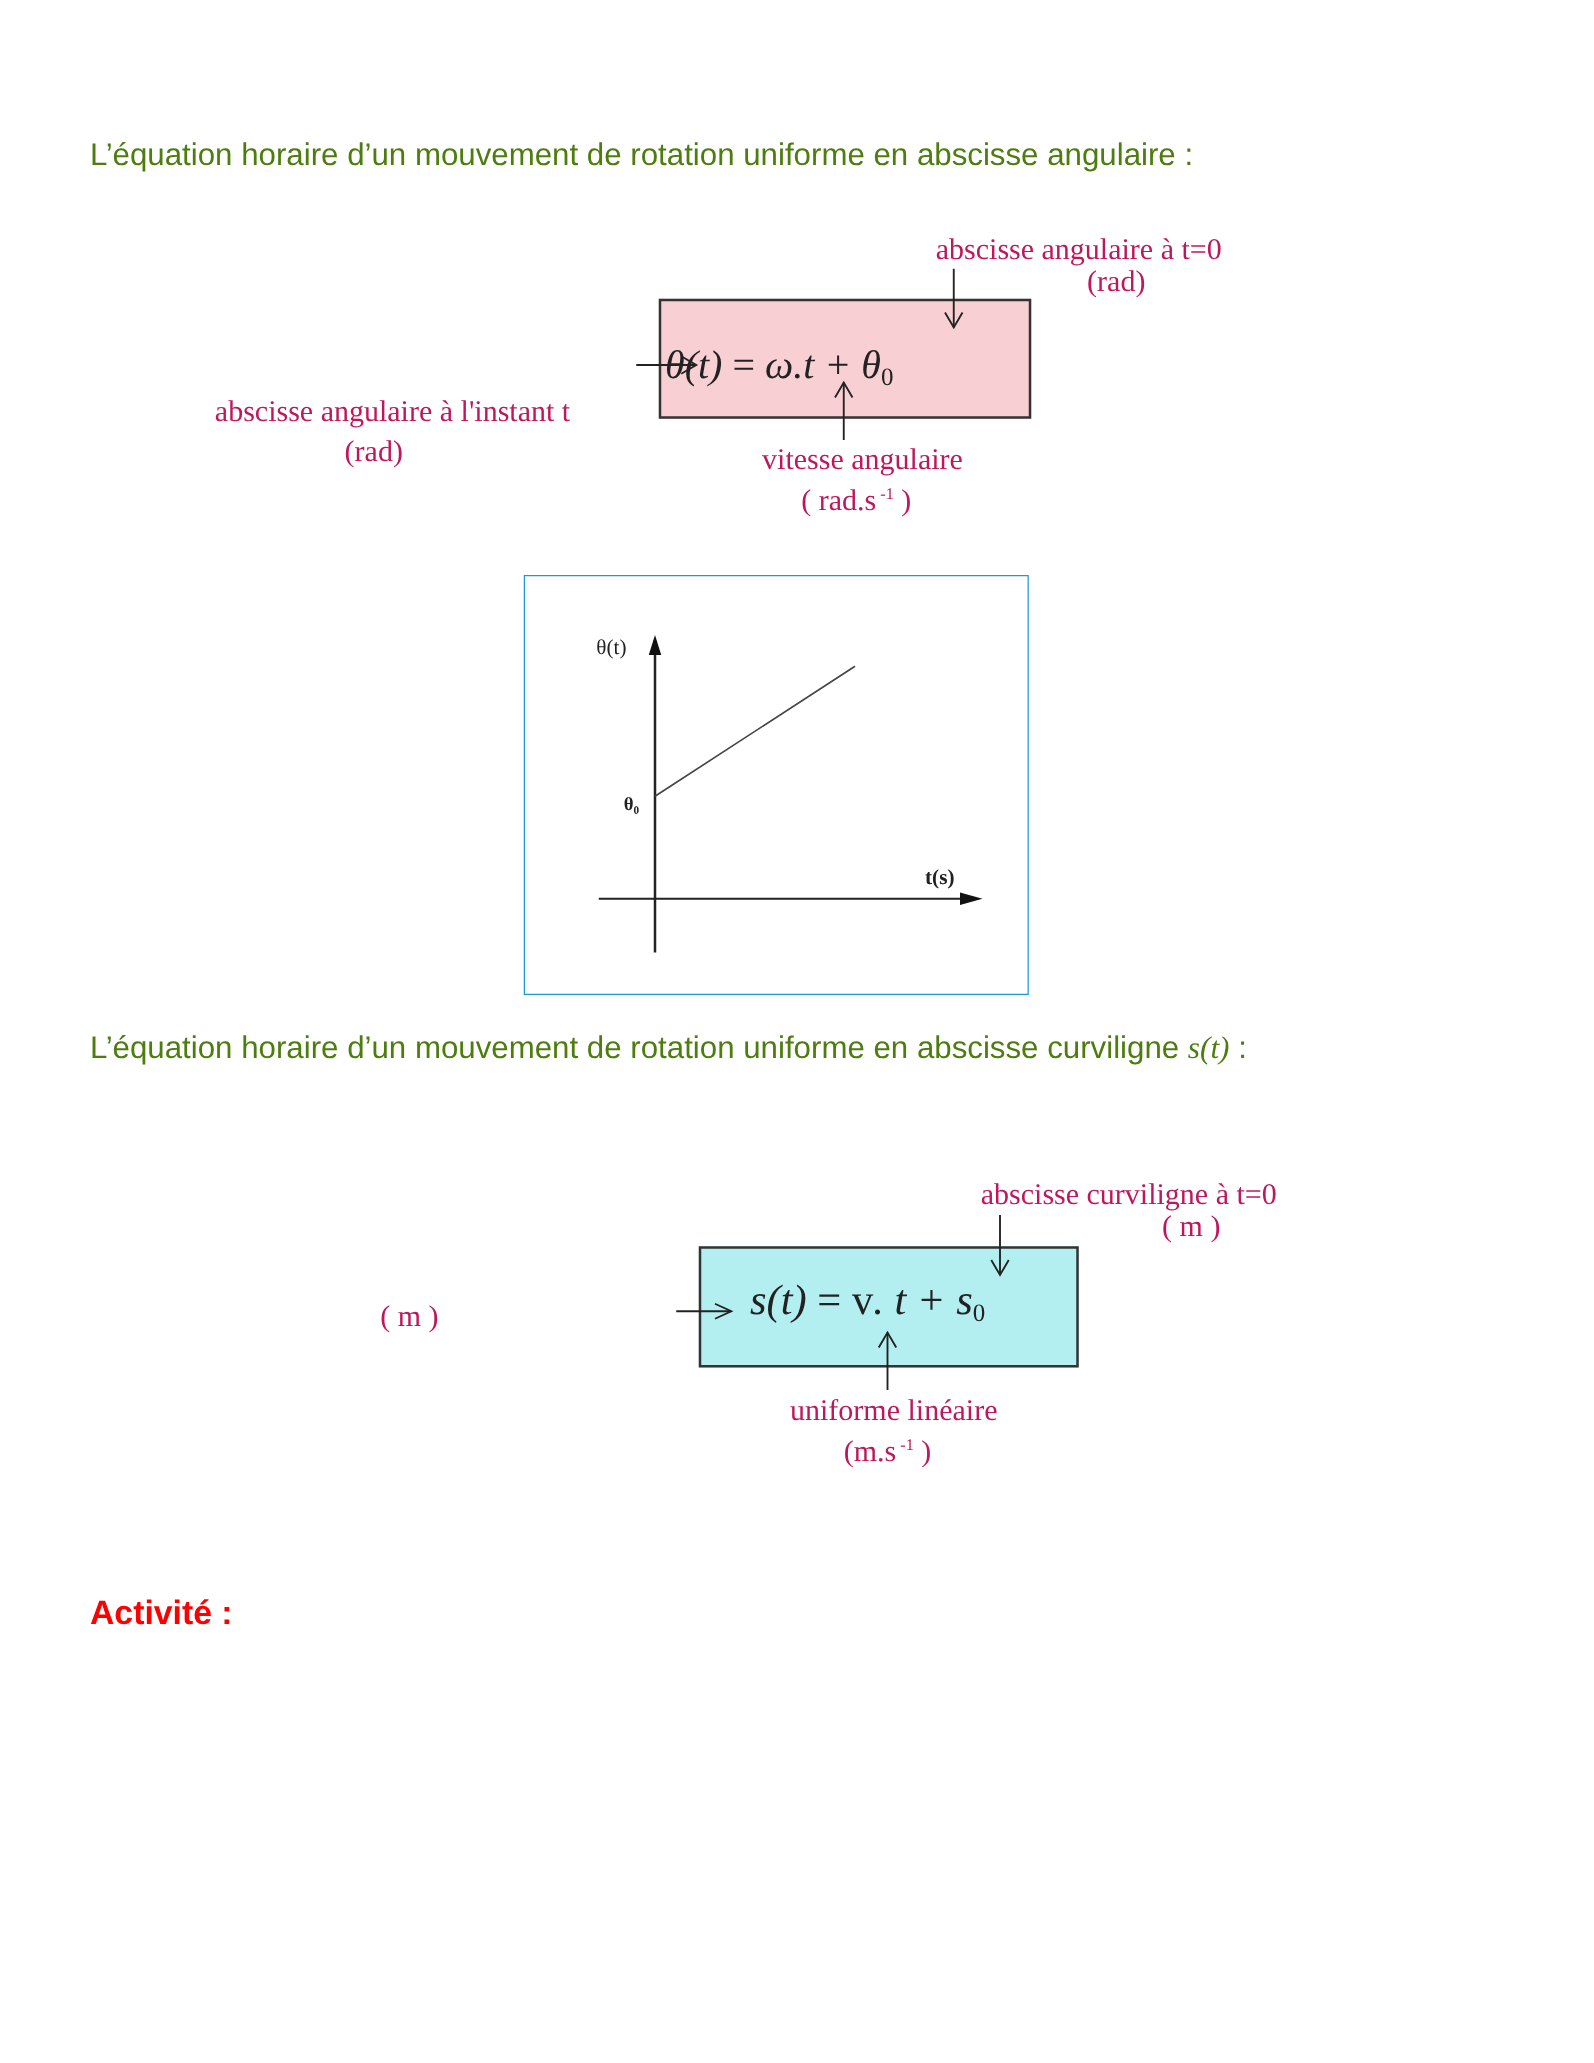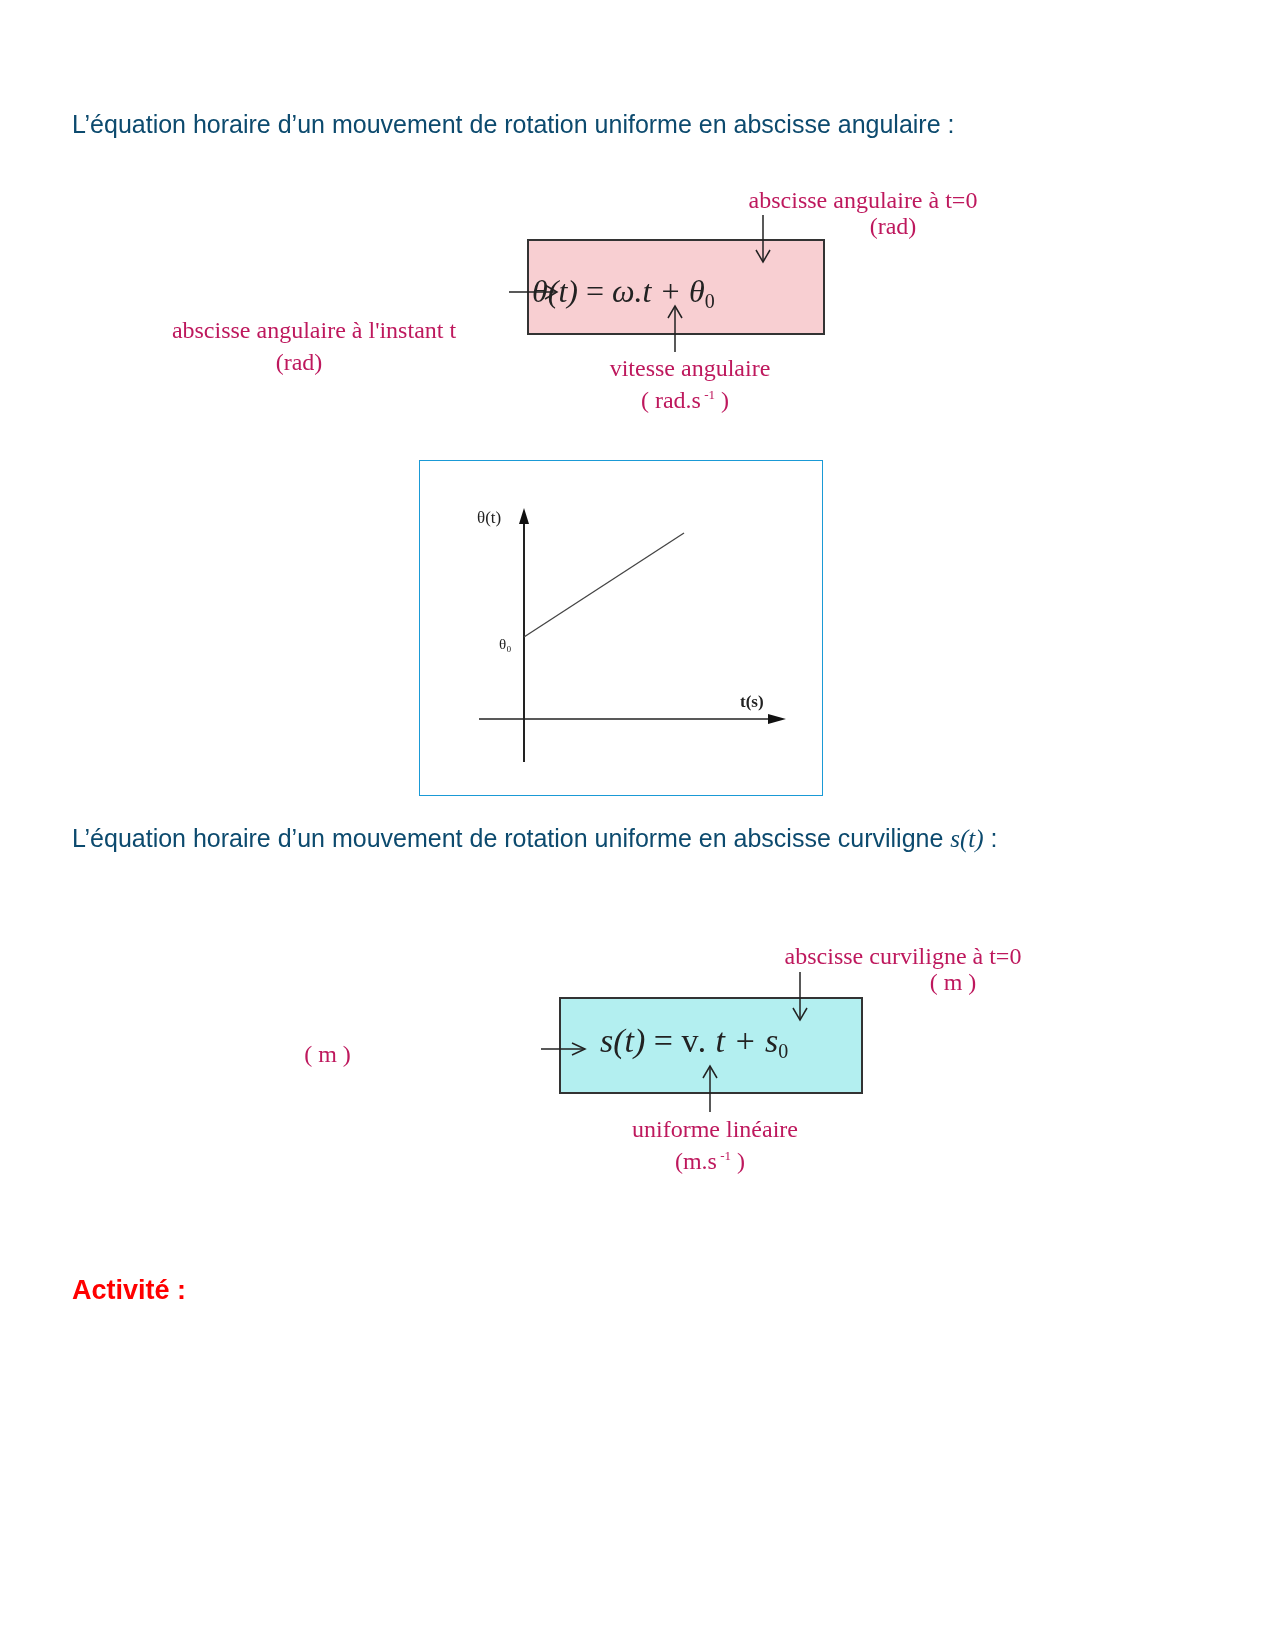--- a/index.html
+++ b/index.html
@@ -1,18 +1,18 @@
 <!DOCTYPE html>
 <html><head>
   <meta charset="utf-8">
   <style>
     html, body { margin: 0; padding: 0; background: #ffffff; }
     body { width: 1275px; height: 1650px; position: relative; overflow: hidden; font-family: "Liberation Sans", sans-serif; }
     .abs { position: absolute; }
-    .heading-red { color: #0c4a6e; font-family: "Liberation Sans", sans-serif; font-size: 25px; white-space: nowrap; }
+    .heading-red { color: #4d7c0f; font-family: "Liberation Sans", sans-serif; font-size: 25px; white-space: nowrap; }
     .heading-red .math { font-family: "Liberation Serif", serif; font-style: italic; }
     .label { color: #be185d; font-family: Liberation Serif, serif; font-size: 24px; white-space: nowrap; line-height: 1; }
     .center { text-align: center; }
     .eqbox { position: absolute; border: 2px solid #333; box-sizing: border-box; }
     .eq { position: absolute; font-family: "Liberation Serif", serif; font-style: italic; font-size: 32px; color: #222; white-space: nowrap; }
     .eq sub { font-size: 20px; font-style: normal; vertical-align: -6px; }
     .eq .up { font-style: normal; }
     sup { font-size: 13px; }
     .activite { color: #ff0000; font-family: "Liberation Sans", sans-serif; font-weight: bold; font-size: 27px; text-align: right; }
     svg.overlay { position: absolute; left: 0; top: 0; pointer-events: none; }
@@ -37,21 +37,21 @@
   <div>abscisse angulaire à t=0</div>
   <div style="margin-top:2px; margin-left:60px;">(rad)</div>
 </div>
 <div class="abs label center" style="left:575px; top:356px; width:230px;">
   <div>vitesse angulaire</div>
   <div style="margin-top:8px; margin-left:-10px;text-align:center;"><span>( rad.s</span><sup> -1</sup><span> )</span></div>
 </div>
 
 <div class="graph-frame" style="left:419px; top:460px; width:404px; height:336px;"></div>
 <div class="axis-lbl" style="left:477px; top:508px;">θ(t)</div>
-<div class="axis-lbl" style="left:499px; top:636px; font-size:15px;">θ₀</div>
+<div class="axis-lbl" style="left:499px; top:636px; font-size:15px;font-weight:bold;">θ₀</div>
 <div class="axis-lbl" style="left:740px; top:692px; font-weight:bold;">t(s)</div>
 
 <div class="abs heading-red" style="left:72px; top:824px;">
   <span>L’équation horaire d’un mouvement de rotation uniforme en abscisse curviligne </span><span class="math">s(t)</span><span> :</span>
 </div>
 
 <div class="eqbox" style="left:559px; top:997px; width:304px; height:97px; background:#b3eff0;"></div>
 <div class="eq" style="left:600px; top:1022px; font-size:34px;">
   <span>s(t)</span><span class="up"> = </span><span class="up">v</span><span>. t + s</span><sub>0</sub>
 </div>

